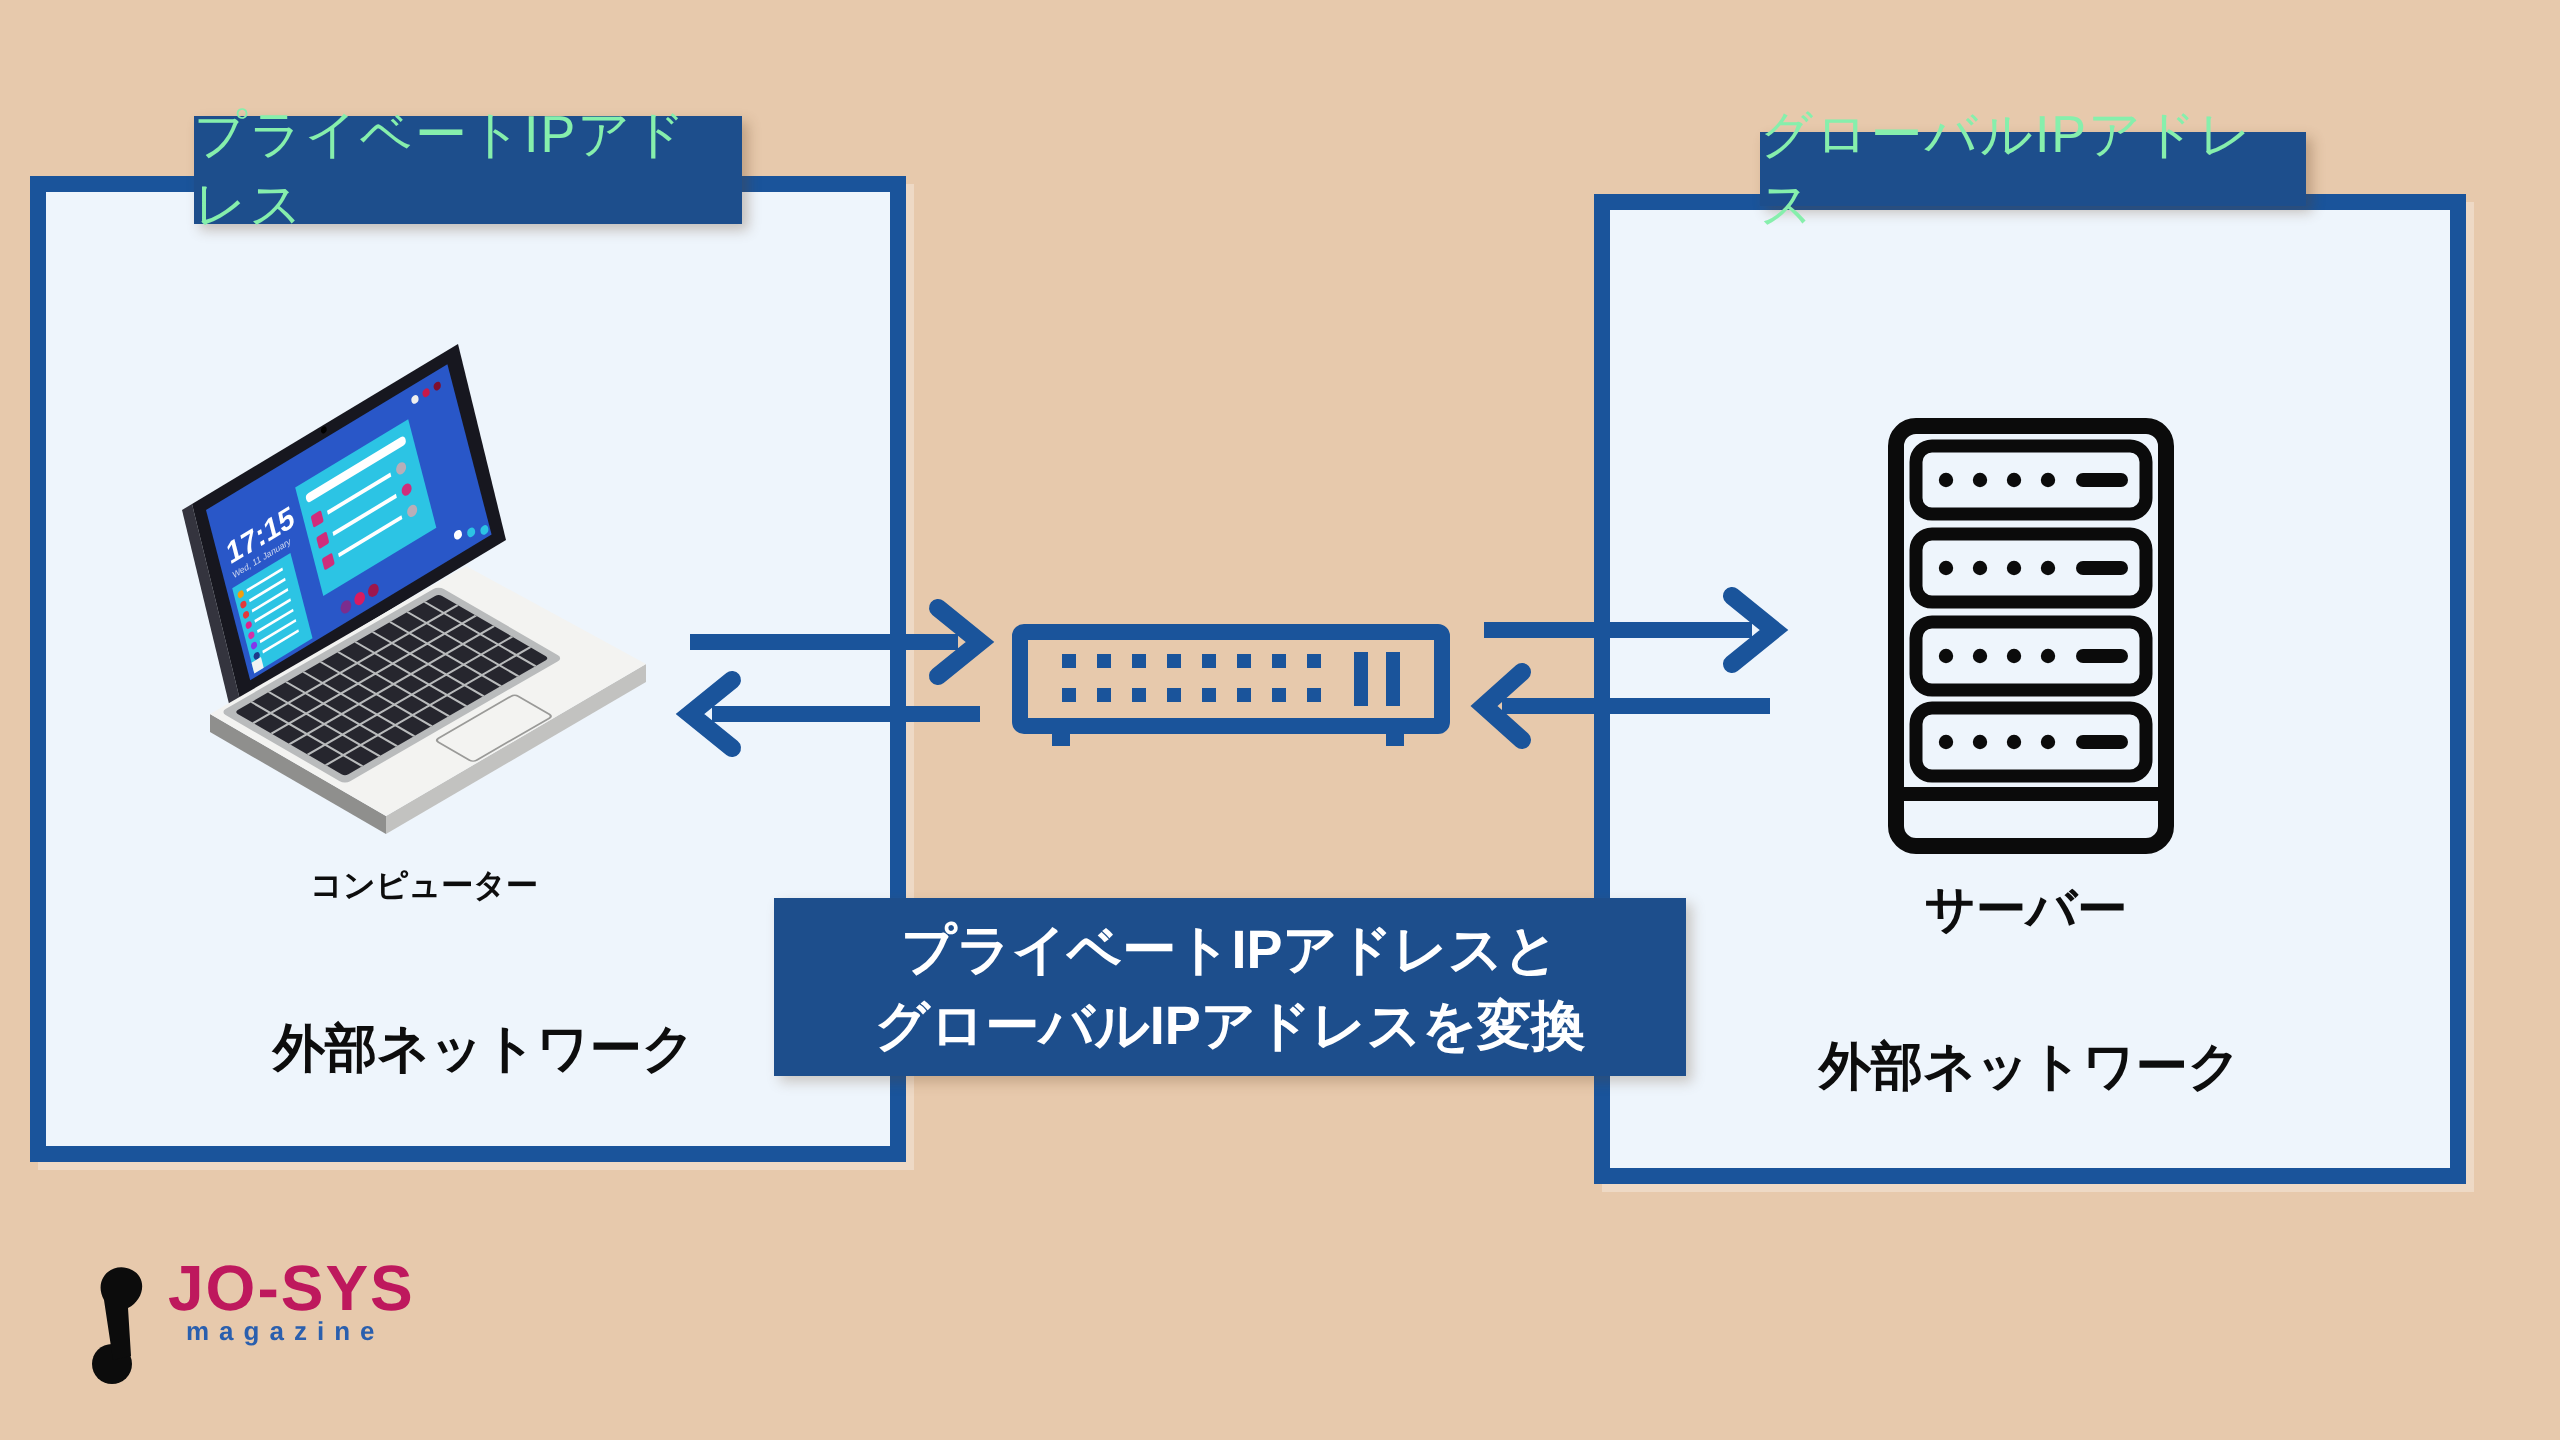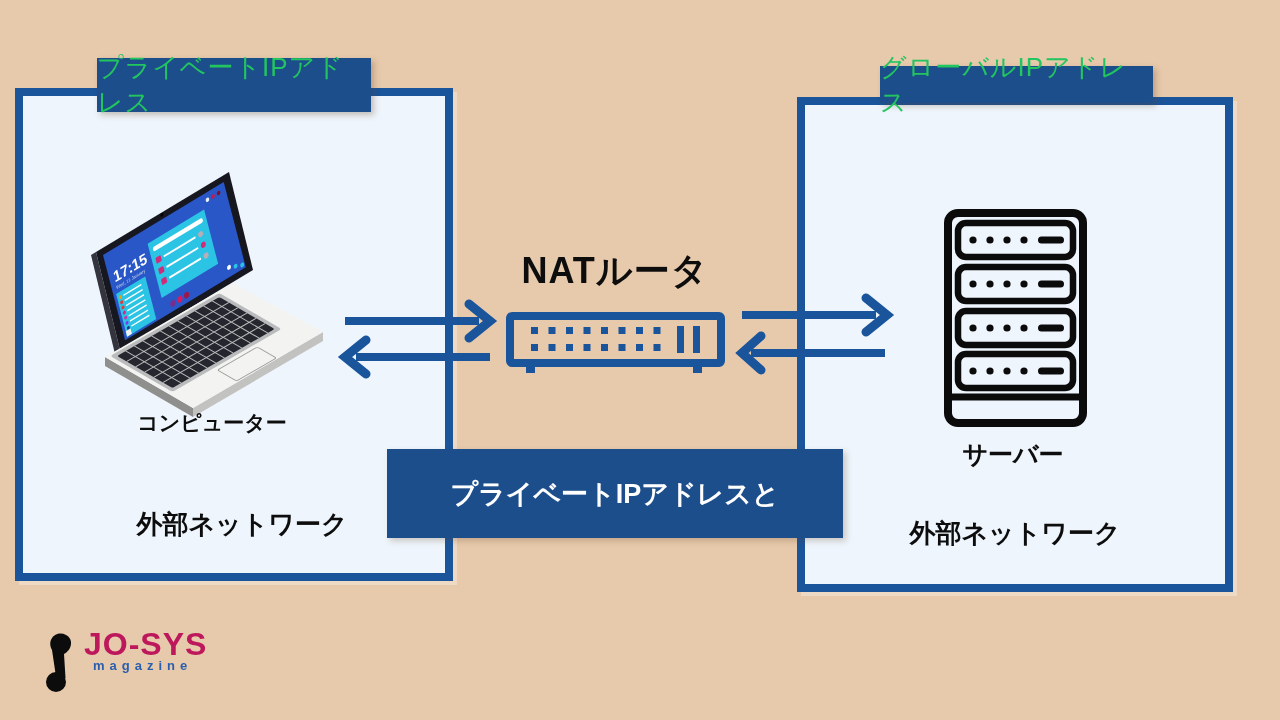--- a/index.html
+++ b/index.html
@@ -24,21 +24,21 @@
     background:var(--box-fill);
     border:8px solid var(--line-blue);
     box-shadow:4px 4px 0 rgba(255,255,255,0.30);
     z-index:1;
   }
   .box-left{left:15px;top:88px;width:438px;height:493px;}
   .box-right{left:797px;top:97px;width:436px;height:495px;}
   .tab{
     position:absolute;
     background:var(--deep-blue);
-    color:#22c55e;
+    color:#86efac;
     display:flex;align-items:center;justify-content:center;
     font-size:26px;font-weight:500;letter-spacing:1px;
     z-index:3;
     box-shadow:3px 3px 6px rgba(96,64,32,0.30);
   }
   .tab-left{left:97px;top:58px;width:274px;height:54px;}
   .tab-right{left:880px;top:66px;width:273px;height:37px;}
   .nat-title{
     position:absolute;left:495px;top:247px;width:240px;
     text-align:center;font-size:36px;font-weight:800;
@@ -49,21 +49,21 @@
     background:var(--deep-blue);color:#ffffff;
     display:flex;flex-direction:column;align-items:center;justify-content:center;
     font-size:27px;font-weight:700;line-height:38px;text-align:center;
     z-index:4;
     box-shadow:3px 3px 6px rgba(96,64,32,0.25);
   }
   .dev-label{
     position:absolute;text-align:center;color:var(--text-black);
     font-weight:700;z-index:2;width:250px;
   }
-  .lbl-computer{left:87px;top:409px;font-size:21px;}
+  .lbl-computer{left:87px;top:433px;font-size:16px;}
   .lbl-internal{left:117px;top:507px;font-size:26px;}
   .lbl-server{left:888px;top:438px;font-size:25px;}
   .lbl-external{left:890px;top:516px;font-size:26px;}
   svg{position:absolute;overflow:visible;}
   .svg-laptop{left:80px;top:160px;z-index:2;}
   .svg-server{left:944px;top:208px;z-index:2;}
   .svg-router{left:503px;top:310px;z-index:2;}
   .svg-arrows{left:335px;top:290px;z-index:2;}
   .svg-note{left:44px;top:630px;z-index:2;}
   .stroke-blue{stroke:var(--line-blue);}
@@ -202,21 +202,20 @@
         <circle cx="1024" cy="328" r="3.6"></circle>
       <rect x="1038" y="324.5" width="26" height="7" rx="3.5"></rect>
       <circle cx="973" cy="371" r="3.6"></circle>
         <circle cx="990" cy="371" r="3.6"></circle>
         <circle cx="1007" cy="371" r="3.6"></circle>
         <circle cx="1024" cy="371" r="3.6"></circle>
       <rect x="1038" y="367.5" width="26" height="7" rx="3.5"></rect>
     </g>
   </svg>
 
-  <div class="nat-title">NATルータ</div>
   <svg class="svg-router" width="228" height="66" viewBox="503 310 228 66" xmlns="http://www.w3.org/2000/svg">
     <rect x="510" y="316" width="211" height="47" rx="2" fill="none" class="stroke-blue" stroke-width="8"></rect>
     <g class="fill-blue">
       <rect x="526" y="363" width="9" height="10"></rect>
       <rect x="693" y="363" width="9" height="10"></rect>
       <rect x="531" y="327" width="7" height="7"></rect>
         <rect x="548.5" y="327" width="7" height="7"></rect>
       <rect x="566" y="327" width="7" height="7"></rect>
         <rect x="583.5" y="327" width="7" height="7"></rect>
       <rect x="601" y="327" width="7" height="7"></rect>
@@ -250,20 +249,21 @@
       <path class="arrow-head" d="M866,298 L887,315 L866,332"></path>
     </g>
     <g>
       <line class="arrow-line" x1="885" y1="353" x2="751" y2="353"></line>
       <path class="arrow-head" d="M761,336 L742,353 L761,370"></path>
     </g>
   </svg>
 
   <div class="banner">
     <span>プライベートIPアドレスと</span>
+    <span>グローバルIPアドレスを変換</span>
   </div>
 
   <div class="dev-label lbl-computer">コンピューター</div>
   <div class="dev-label lbl-internal">外部ネットワーク</div>
   <div class="dev-label lbl-external">外部ネットワーク</div>
   <div class="dev-label lbl-server">サーバー</div>
 
   <svg class="svg-note" width="40" height="66" viewBox="0 0 40 66" xmlns="http://www.w3.org/2000/svg">
     <circle cx="12" cy="52" r="10" fill="#0c0c0c"></circle>
     <path d="M8,20 C2,9 13,0 22,5 C30,9 28,20 20,24 L21.5,48 L12.5,50 Z" fill="#0c0c0c"></path>

